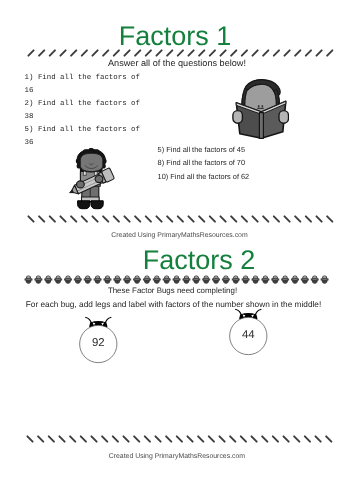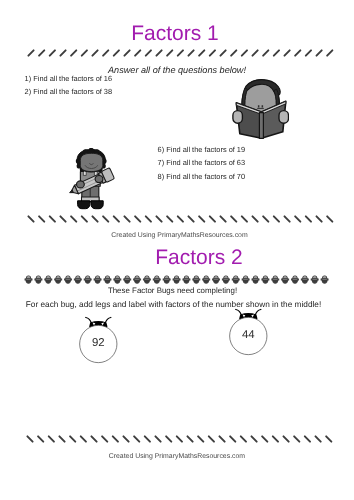--- a/index.html
+++ b/index.html
@@ -1,21 +1,21 @@
 <!DOCTYPE html>
 <html><head>
 <meta charset="utf-8">
 <style>
   html,body{margin:0;padding:0;background:#ffffff;}
   body{width:354px;height:500px;overflow:hidden;
        font-family:"Liberation Sans",sans-serif;color:#231f20;
        -webkit-font-smoothing:antialiased;text-rendering:geometricPrecision;}
   .page{position:relative;width:354px;height:500px;background:#fff;}
   .abs{position:absolute;}
-  .title{width:350px;text-align:center;font-size:21px;font-weight:400;color:#a21caf;
+  .title{width:350px;text-align:center;font-size:27px;font-weight:400;color:#15803d;
          letter-spacing:0px;line-height:1;}
   .sub{width:354px;text-align:center;font-size:9.13px;color:#252525;line-height:1;}
   .qcol{font-size:7.4px;color:#1f1f1f;line-height:13.1px;}
   .footer{width:354px;text-align:center;font-size:6.9px;color:#4a4a4a;line-height:1;}
   .brd{position:absolute;height:14px;}
   .brd svg{display:block;}
   svg text{-webkit-font-smoothing:antialiased;}
 </style>
 </head>
 <body>
@@ -53,31 +53,32 @@
         <path d="M236.14000000000001 8.6 L241.34 3.4" stroke="#3d3d3d" stroke-width="1.95" stroke-linecap="round" fill="none"></path>
         <path d="M246.81 8.6 L252.01 3.4" stroke="#3d3d3d" stroke-width="1.95" stroke-linecap="round" fill="none"></path>
         <path d="M257.47999999999996 8.6 L262.67999999999995 3.4" stroke="#3d3d3d" stroke-width="1.95" stroke-linecap="round" fill="none"></path>
         <path d="M268.15 8.6 L273.34999999999997 3.4" stroke="#3d3d3d" stroke-width="1.95" stroke-linecap="round" fill="none"></path>
         <path d="M278.82 8.6 L284.02 3.4" stroke="#3d3d3d" stroke-width="1.95" stroke-linecap="round" fill="none"></path>
         <path d="M289.48999999999995 8.6 L294.68999999999994 3.4" stroke="#3d3d3d" stroke-width="1.95" stroke-linecap="round" fill="none"></path>
         <path d="M300.15999999999997 8.6 L305.35999999999996 3.4" stroke="#3d3d3d" stroke-width="1.95" stroke-linecap="round" fill="none"></path>
       </svg>
   </div>
 
-  <div class="abs sub" style="left:0;top:66px;font-style:italic;">Answer all of the questions below!</div>
-
-  <div class="abs qcol" style="left:24.6px;top:72px;width:125px;">
+  <div class="abs sub" style="left:0;top:59px;">Answer all of the questions below!</div>
+
+  <div class="abs qcol" style="left:24.6px;top:72px;width:125px;font-family:Liberation Mono, monospace;">
     <div>1) Find all the factors of 16</div>
     <div>2) Find all the factors of 38</div>
+    <div>5) Find all the factors of 36</div>
   </div>
 
   <div class="abs qcol" style="left:157.6px;top:142.8px;width:135px;line-height:13.4px;">
-    <div>6) Find all the factors of 19</div>
-    <div>7) Find all the factors of 63</div>
+    <div>5) Find all the factors of 45</div>
     <div>8) Find all the factors of 70</div>
+    <div>10) Find all the factors of 62</div>
   </div>
 
   <div class="abs" style="left:232px;top:78.5px;">
     <svg width="57" height="61" viewBox="0 0 57 61" id="svg-reader">
       <g id="reader-art">
 
         <path d="M9.9 26.0 C9.9 10.0 17.5 0.9 28.4 0.9 C39.4 0.9 47.4 10.0 47.4 26.0
                  C47.4 31.2 46.6 35.8 45.3 38.8 L11.5 38.8 C10.5 35.8 9.9 31.2 9.9 26.0 Z" fill="#2b2b2b" stroke="#151515" stroke-width="1.25" stroke-linejoin="round"></path>
 
         <path d="M12.2 25.5 C12.2 9.6 19.2 2.2 28.5 2.2 C38.0 2.2 45.1 9.6 45.1 25.5

